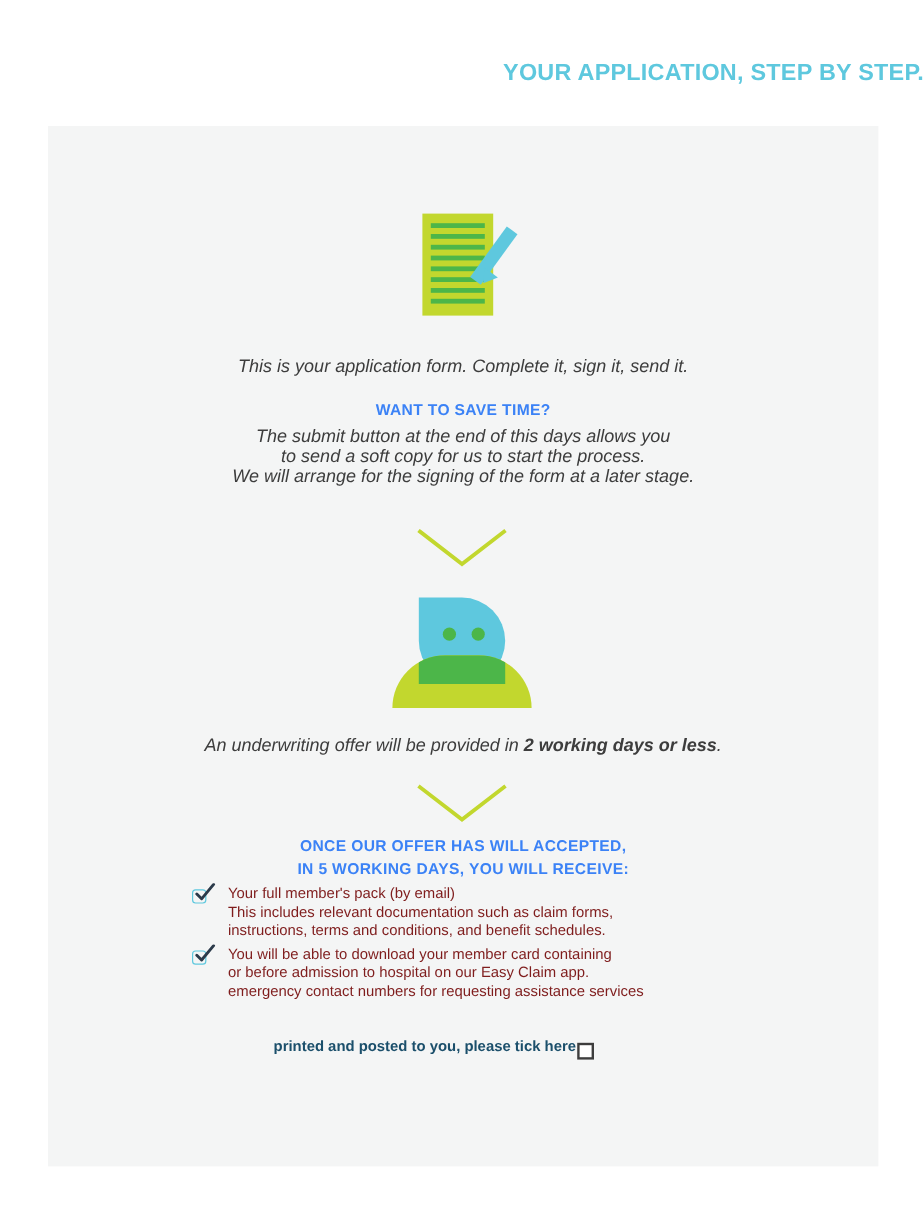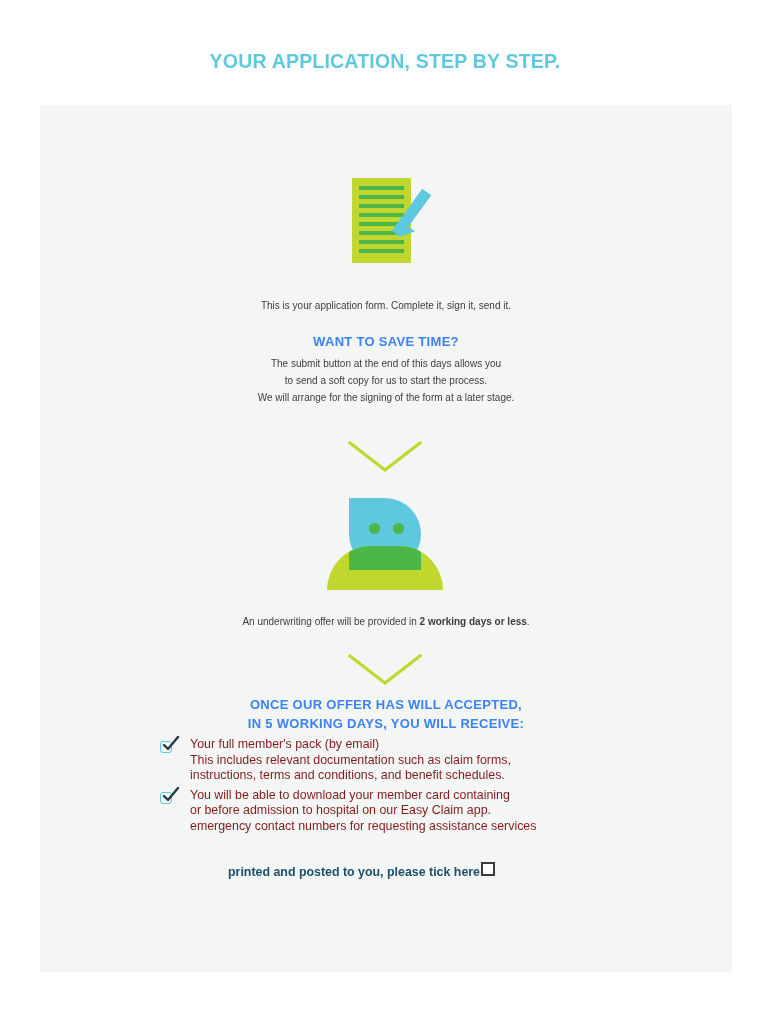--- a/index.html
+++ b/index.html
@@ -21,21 +21,21 @@
     height: 1024px;
     background: #ffffff;
   }
 
   
   .page-title {
     position: absolute;
     left: 0;
     top: 50px;
     width: 770px;
-    text-align: center;
+    text-align: right;
     font-size: 19.5px;
     font-weight: bold;
     letter-spacing: 0.2px;
     color: #5ec8de;
   }
 
   
   .panel {
     position: absolute;
     left: 40px;
@@ -91,23 +91,24 @@
   }
 
   
   .ctext {
     position: absolute;
     left: 40px;
     width: 692px;
     text-align: center;
   }
   .body-text {
-    font-size: 10px;
+    font-size: 15px;
     color: #3d3d3d;
     line-height: 17px;
+    font-style: italic;
   }
   .nav-heading {
     font-size: 13px;
     font-weight: bold;
     color: #3b82f6;
     letter-spacing: 0.3px;
     line-height: 19px;
   }
 
   
@@ -240,21 +241,21 @@
     left: 228px;
     top: 862px;
     width: 360px;
     font-size: 12.4px;
     font-weight: bold;
     color: #1b4f6b;
     line-height: 21px;
   }
   .footer-note .row2 {
     display: flex;
-    align-items: flex-start;
+    align-items: flex-end;
   }
   .tickbox {
     display: inline-block;
     width: 14px;
     height: 14px;
     border: 2.2px solid #3d3d3d;
     background: #ffffff;
     box-sizing: border-box;
     margin-left: 1px;
     flex: 0 0 auto;

